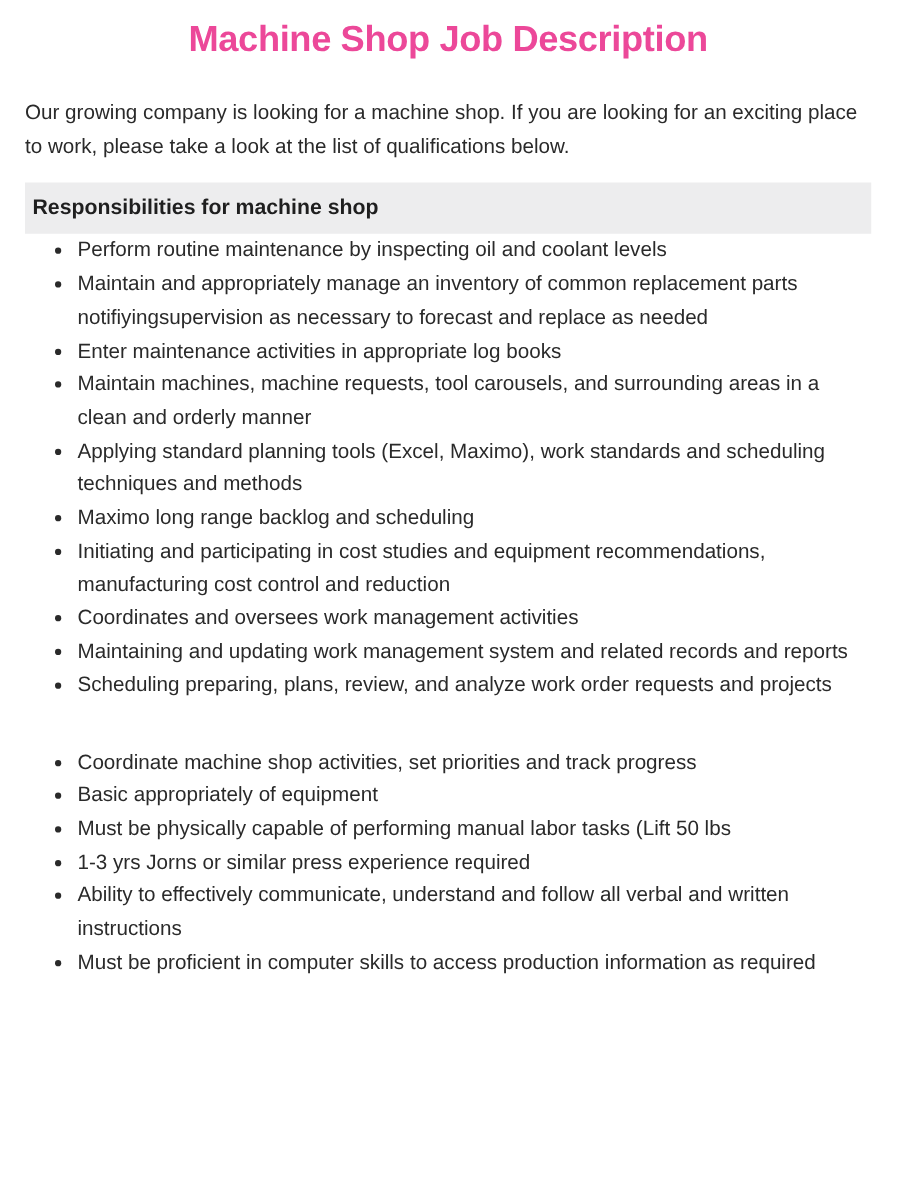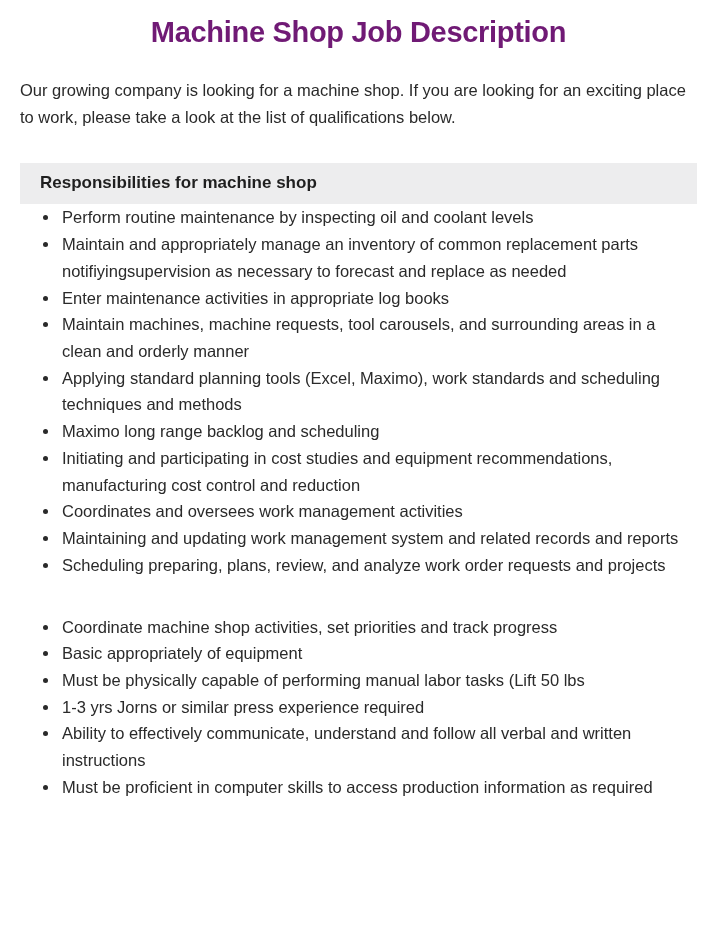--- a/index.html
+++ b/index.html
@@ -11,33 +11,33 @@
     font-family: "Liberation Sans", sans-serif;
     color: #2a2a2a;
   }
   .page {
     padding: 6px 23px 24px 20px;
   }
   .doc-title {
     text-align: center;
     font-size: 29px;
     font-weight: bold;
-    color: #701a75;
+    color: #ec4899;
     letter-spacing: -0.3px;
     margin-top: 10px;
     margin-bottom: 28px;
   }
   .intro {
     font-size: 16.5px;
     line-height: 1.65;
-    margin-bottom: 32px;
+    margin-bottom: 15px;
   }
   .section-header {
     background: #ededee;
-    padding: 10px 20px 11px 20px;
+    padding: 10px 20px 11px 6px;
     font-size: 17px;
     font-weight: bold;
     color: #1f1f1f;
   }
   ul.item-list {
     list-style: disc;
     padding-left: 40px;
     margin-bottom: 35px;
   }
   ul.item-list.last {

